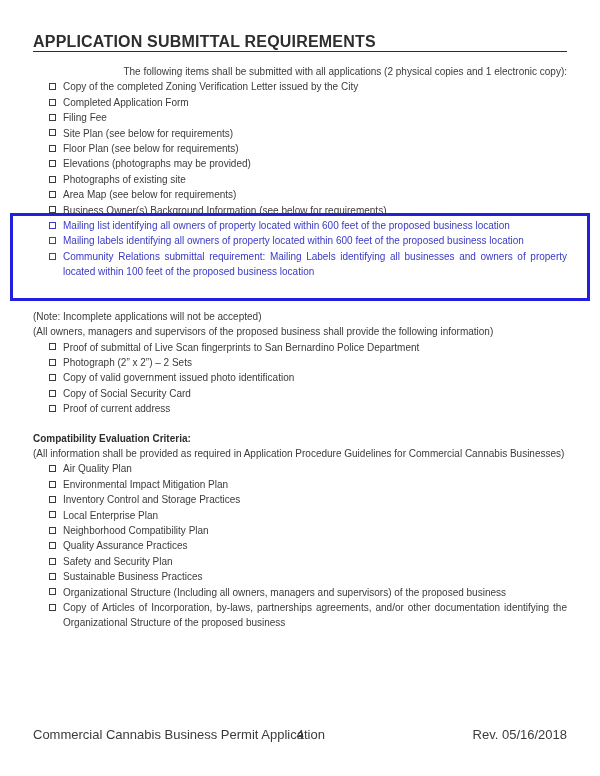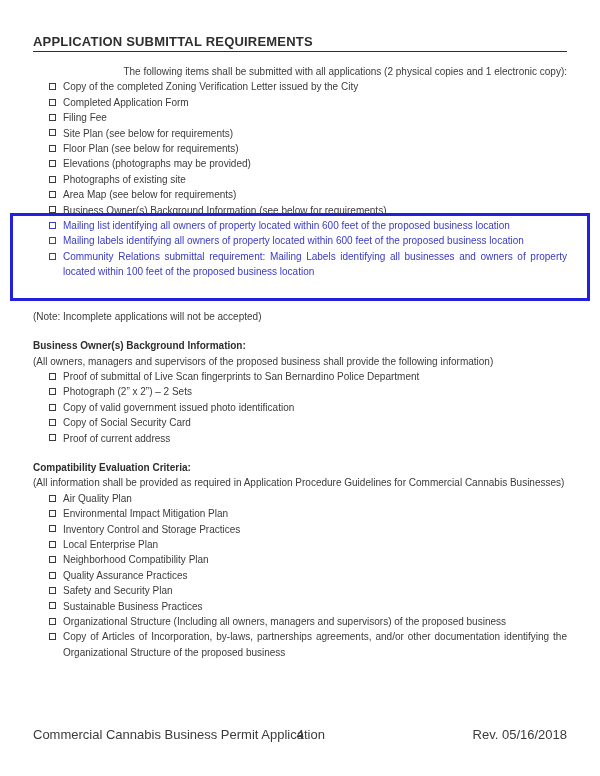--- a/index.html
+++ b/index.html
@@ -12,21 +12,21 @@
     background: #ffffff;
     font-family: "Liberation Sans", "DejaVu Sans", sans-serif;
     font-size: 10px;
     line-height: 15.4px;
     color: var(--text, #3b3b3b);
     overflow: hidden;
   }
   .content { padding: 36px 33px 0 33px; }
 
   .doc-title {
-    font-size: 13px;
+    font-size: 16px;
     font-weight: bold;
     letter-spacing: 0.2px;
     color: #2e2e2e;
     line-height: 12px;
     padding-bottom: 3px;
     border-bottom: 1.6px solid #2e2e2e;
   }
 
   .intro { margin-top: 12px; text-align: right; }
 
@@ -163,21 +163,20 @@
             <span>Community Relations submittal requirement: Mailing Labels identifying all businesses and owners of property located within 100 feet of the proposed business location</span>
           </li>
         </ul>
     </div>
 
     <div class="note">
       <span class="bold">(Note:</span><span> Incomplete applications will not be accepted)</span>
     </div>
 
     <div>
-      <div class="section-heading">Business Owner(s) Background Information:</div>
       <div class="section-subtext">(All owners, managers and supervisors of the proposed business shall provide the following information)</div>
       <ul class="checklist">
 
           <li class="check-item">
             <span class="checkbox"></span>
             <span>Proof of submittal of Live Scan fingerprints to San Bernardino Police Department</span>
           </li>
 
           <li class="check-item">
             <span class="checkbox"></span>

